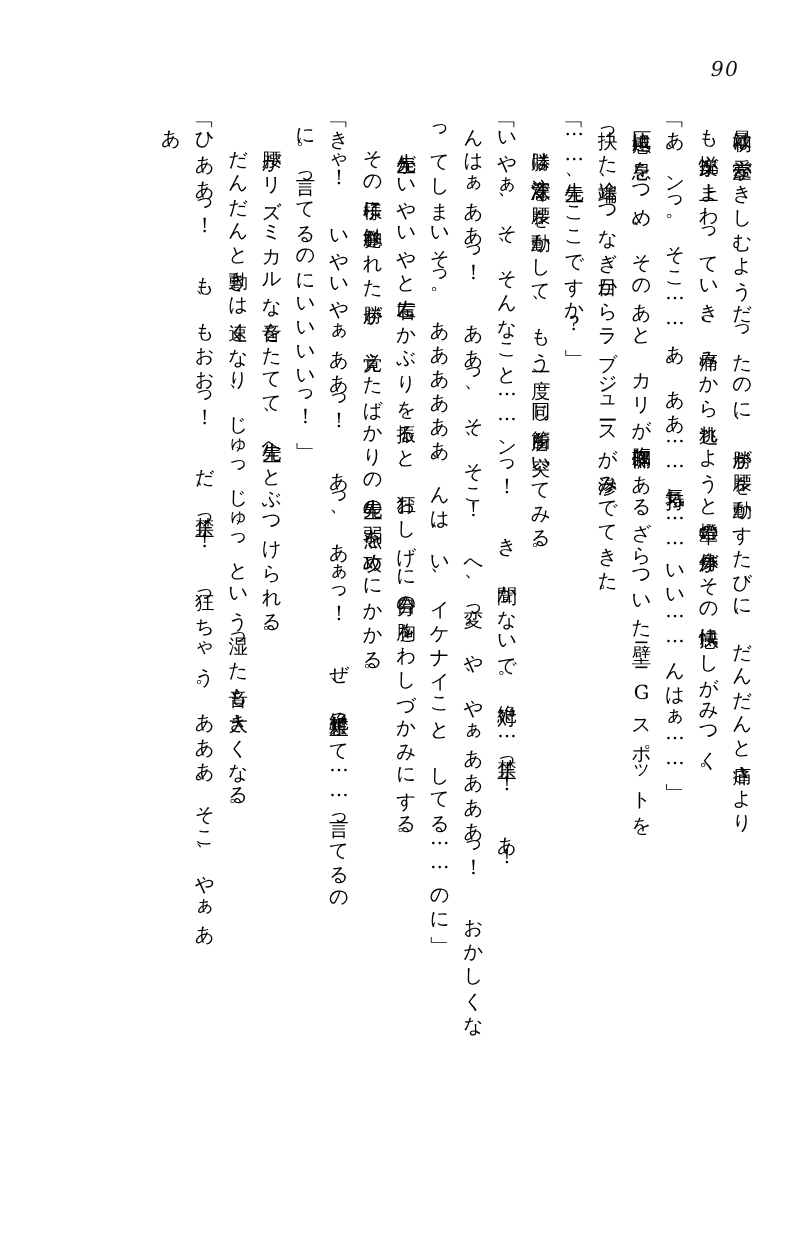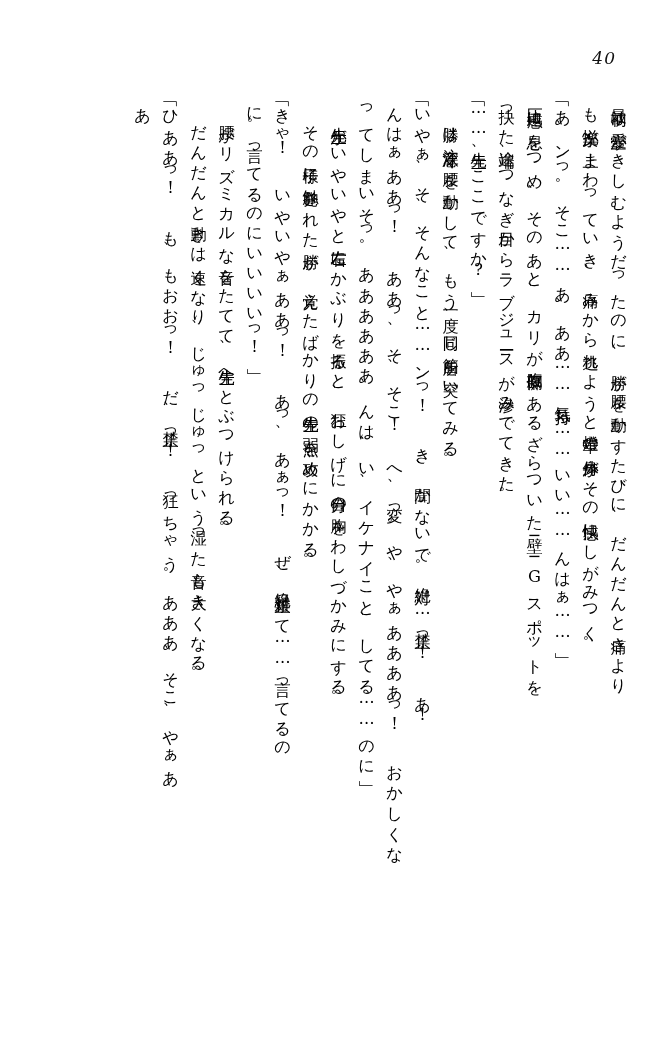--- a/index.html
+++ b/index.html
@@ -57,21 +57,21 @@
   }
   .vline.indent {
     padding-top: 18px;
   }
 </style>
 </head>
 <body>
 
 <div id="page">
 
-  <div id="page-number">40</div>
+  <div id="page-number">90</div>
 
   <div id="text-body">
     <div class="vline">最初は愛壺がきしむようだったのに、勝が腰を動かすたびに、だんだんと痛さより</div>
     <div class="vline">も悦楽が上まわっていき、痛みから逃れようと燈華の身体がその快感にしがみつく。</div>
     <div class="vline">「あ、ンっ。そこ……あ、ああ……気持ち……いい……んはぁ……」</div>
     <div class="vline">圧迫感に息をつめ、そのあと、カリが腹部側にあるざらついた壁──Gスポットを</div>
     <div class="vline">抉った途端、つなぎ目からラブジュースが滲みでてきた。</div>
     <div class="vline">「……先生、ここですか?」</div>
     <div class="vline indent">勝は注意深く腰を動かして、もう一度、同じ箇所を突いてみる。</div>
     <div class="vline">「いやぁ、そ、そんなこと……ンっ! き、聞かないで。絶対……禁止っ! あ!</div>

